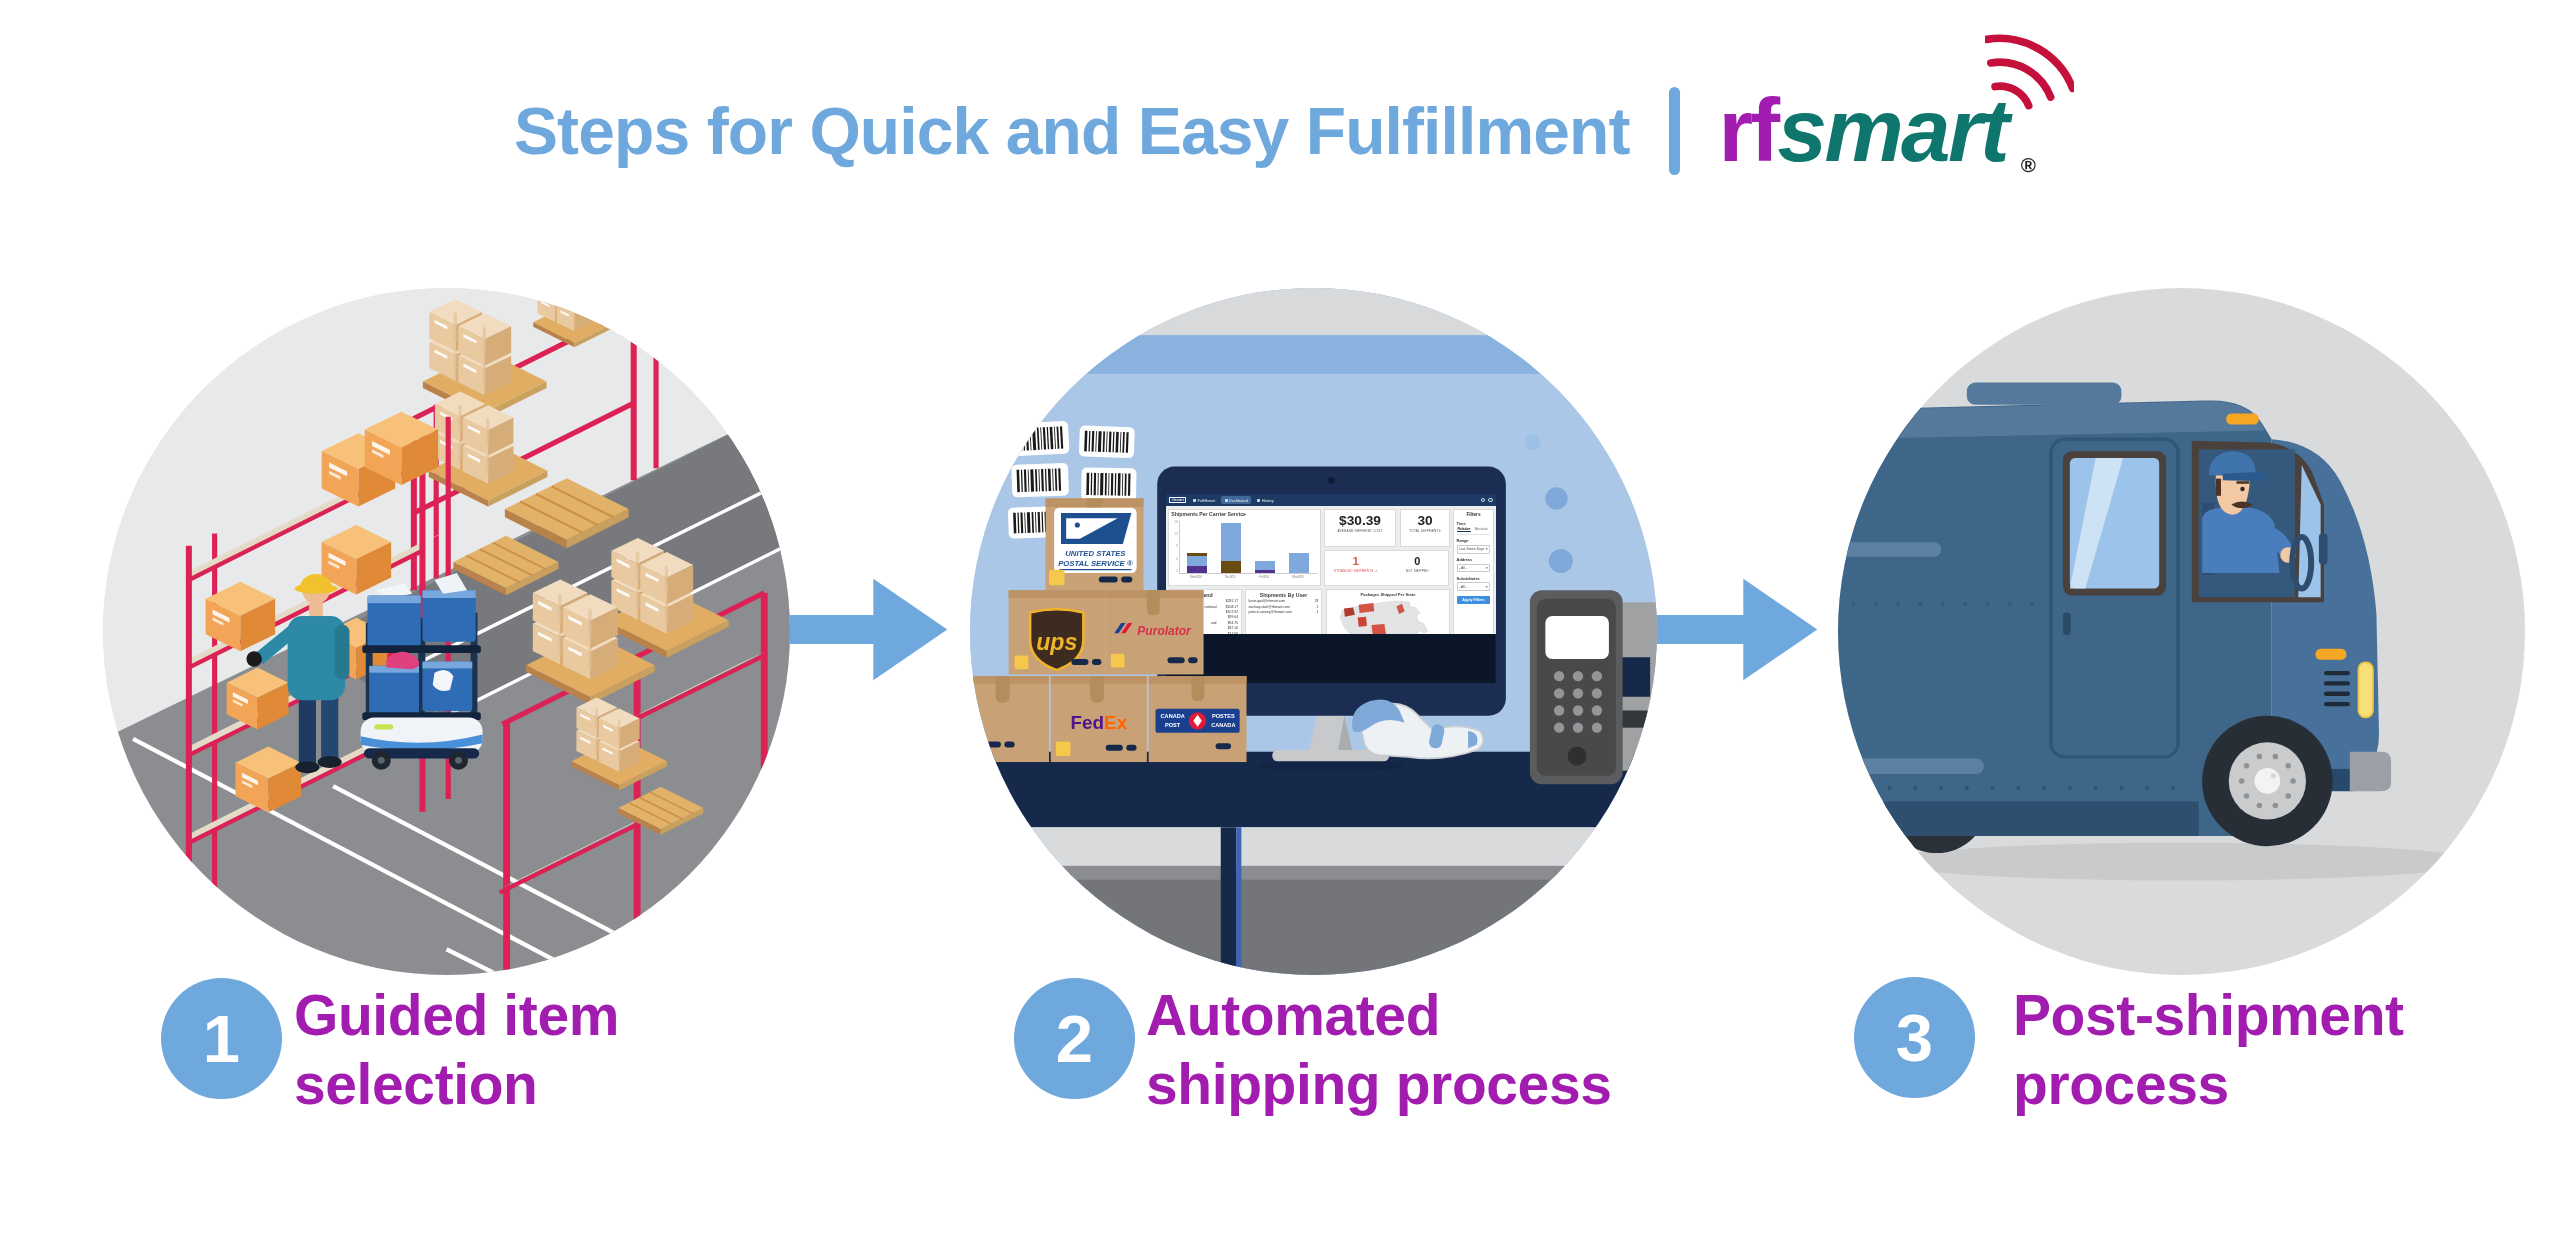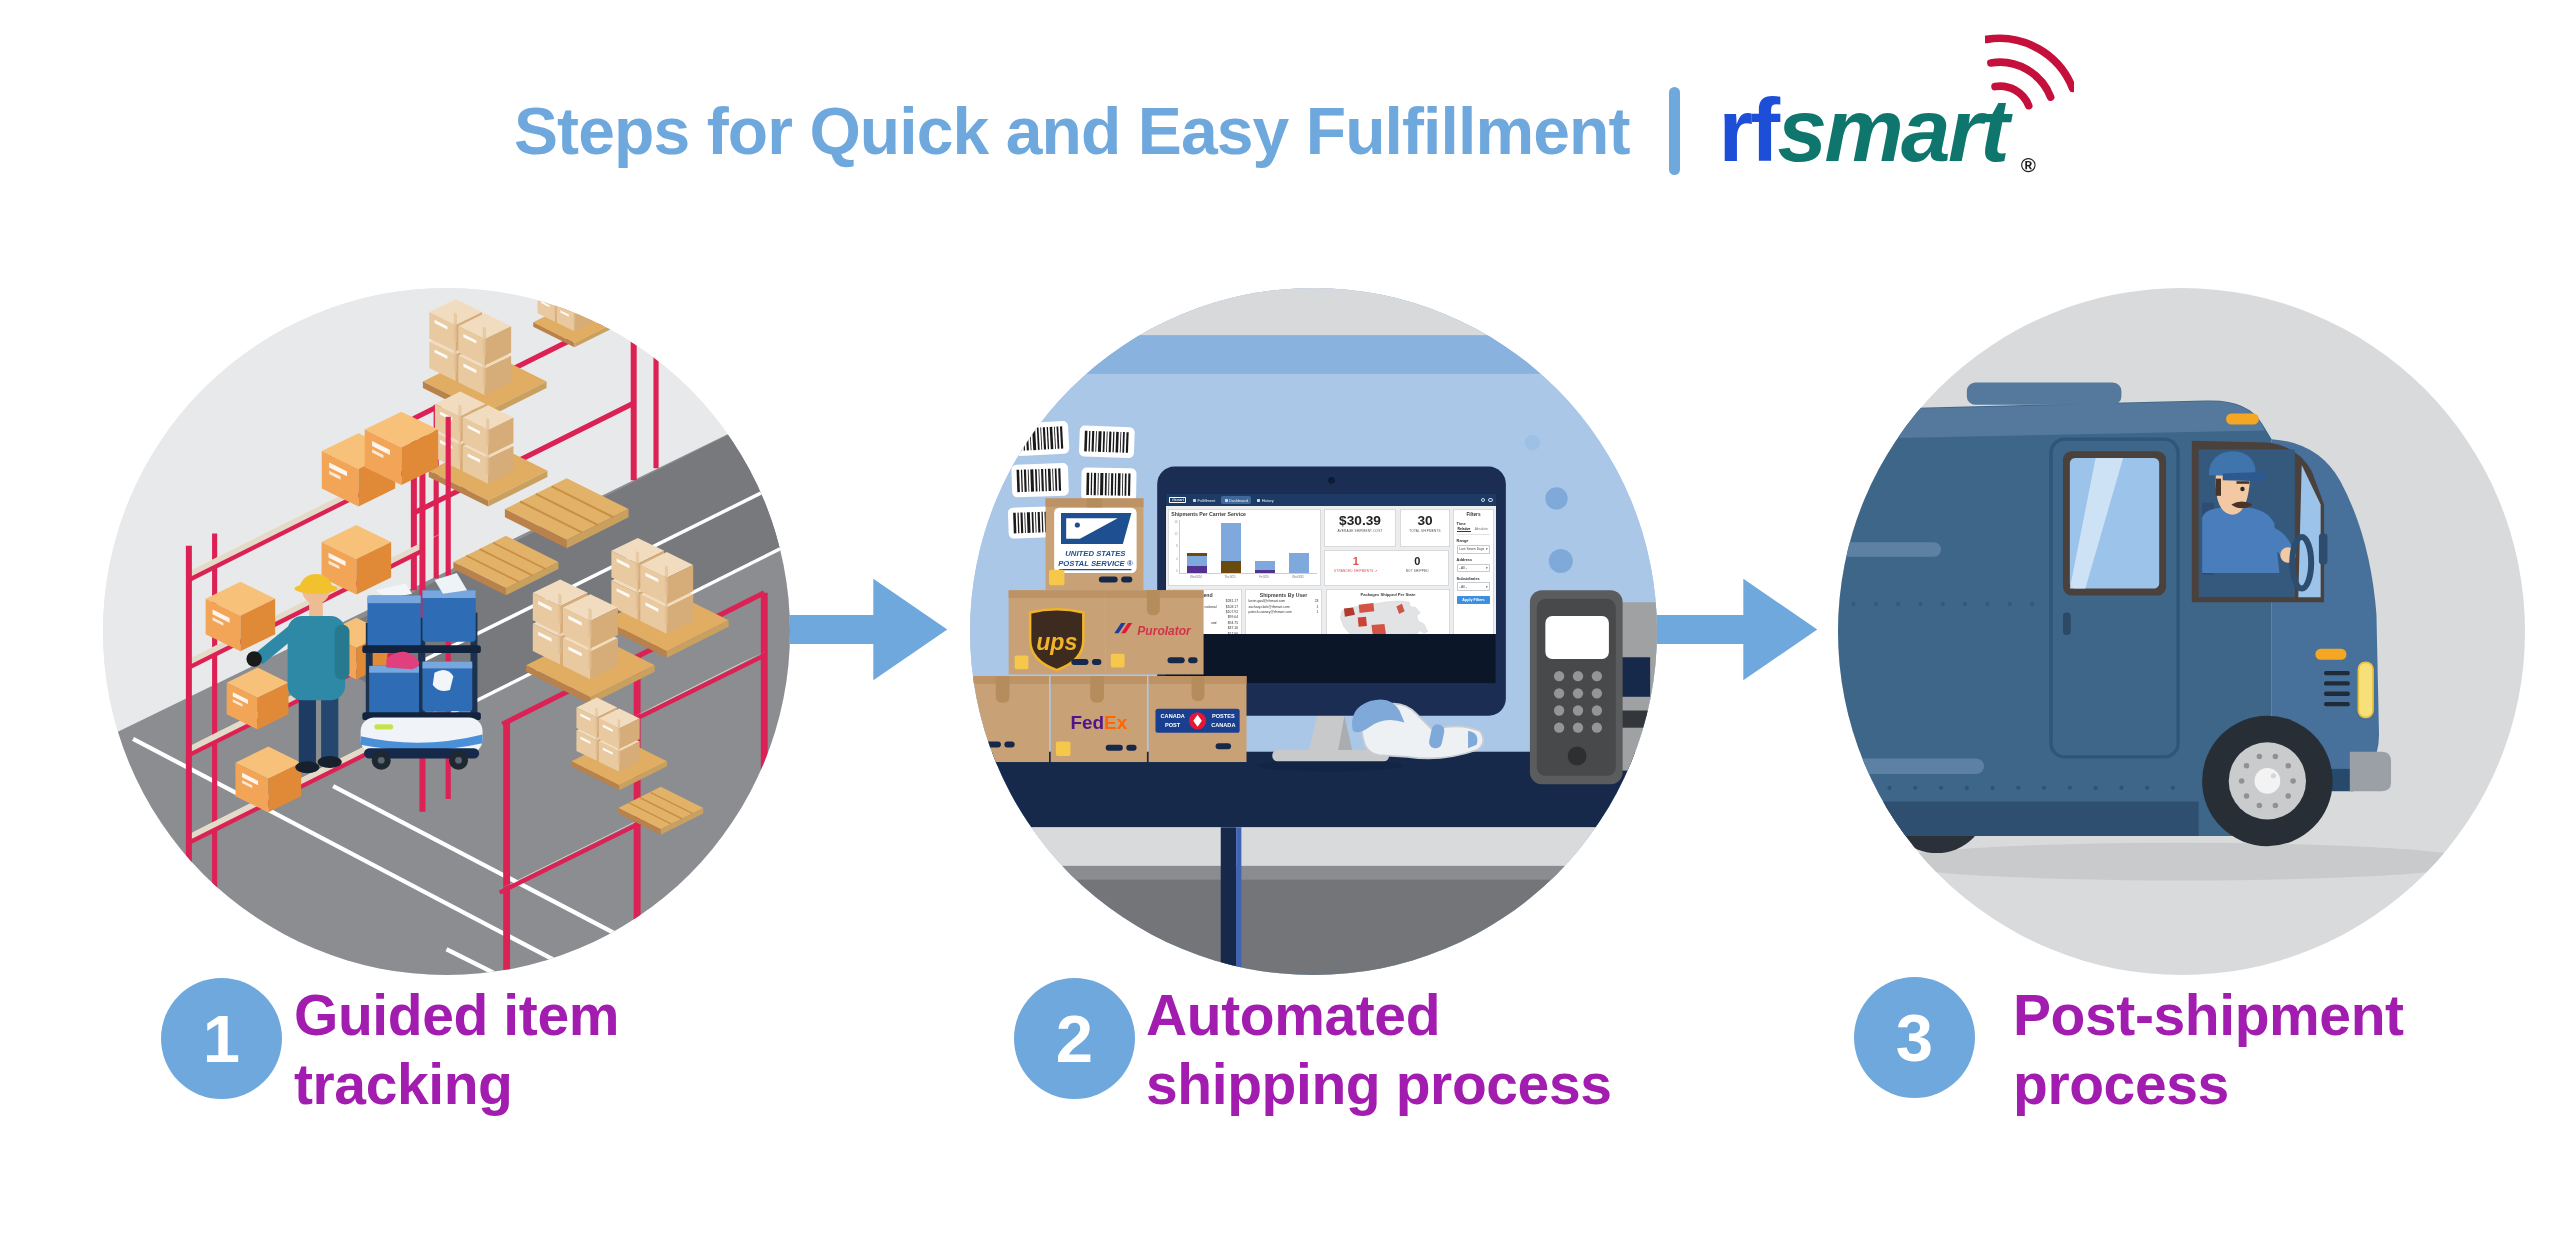--- a/index.html
+++ b/index.html
@@ -3,21 +3,21 @@
 <meta charset="utf-8">
 <style>
   html,body{margin:0;padding:0;background:#fff;}
   .canvas{position:relative;width:2576px;height:1255px;background:#fff;font-family:"Liberation Sans",sans-serif;overflow:hidden;}
 
   
   .header{position:absolute;top:79px;left:0;width:2576px;display:flex;justify-content:center;align-items:center;}
   .title{font-size:66px;font-weight:bold;color:#6fa8dd;letter-spacing:-0.9px;}
   .sep{width:11px;height:88px;border-radius:6px;background:#6fa8dd;margin:0 39px;}
   .logo{position:relative;font-size:89px;font-weight:bold;letter-spacing:-2.6px;padding-right:55px;white-space:nowrap;}
-  .logo .rf{color:#1d4ed8;margin-top:28px;}
+  .logo .rf{color:#a21caf;margin-top:28px;}
   .logo .smart{color:#0f766e;font-style:italic;}
   .logo .reg{position:absolute;right:26px;bottom:5.2px;font-size:20.6px;letter-spacing:0;color:#231f20;}
   .logo .waves{position:absolute;right:-12px;top:-48px;}
 
   
   .circle{position:absolute;width:687px;height:687px;border-radius:50%;overflow:hidden;}
   .c1{left:103px;top:288px;background:#e8e9ea;}
   .c2{left:970px;top:288px;background:#aac7e8;}
   .c3{left:1838px;top:288px;background:#d9dadb;}
   .circle svg{position:absolute;left:0;top:0;}
@@ -755,21 +755,21 @@
         <circle cx="507" cy="568" r="3" fill="#d4d6d8"></circle>
       </g>
     </svg>
   </div>
 
   <div class="badge b1">
       <span>1</span>
     </div>
   <div class="caption t1">
     <div>Guided item</div>
-    <div>tracking</div>
+    <div>selection</div>
   </div>
   <div class="badge b2">
       <span>2</span>
     </div>
   <div class="caption t2">
     <div>Automated</div>
     <div>shipping process</div>
   </div>
   <div class="badge b3">
       <span>3</span>

